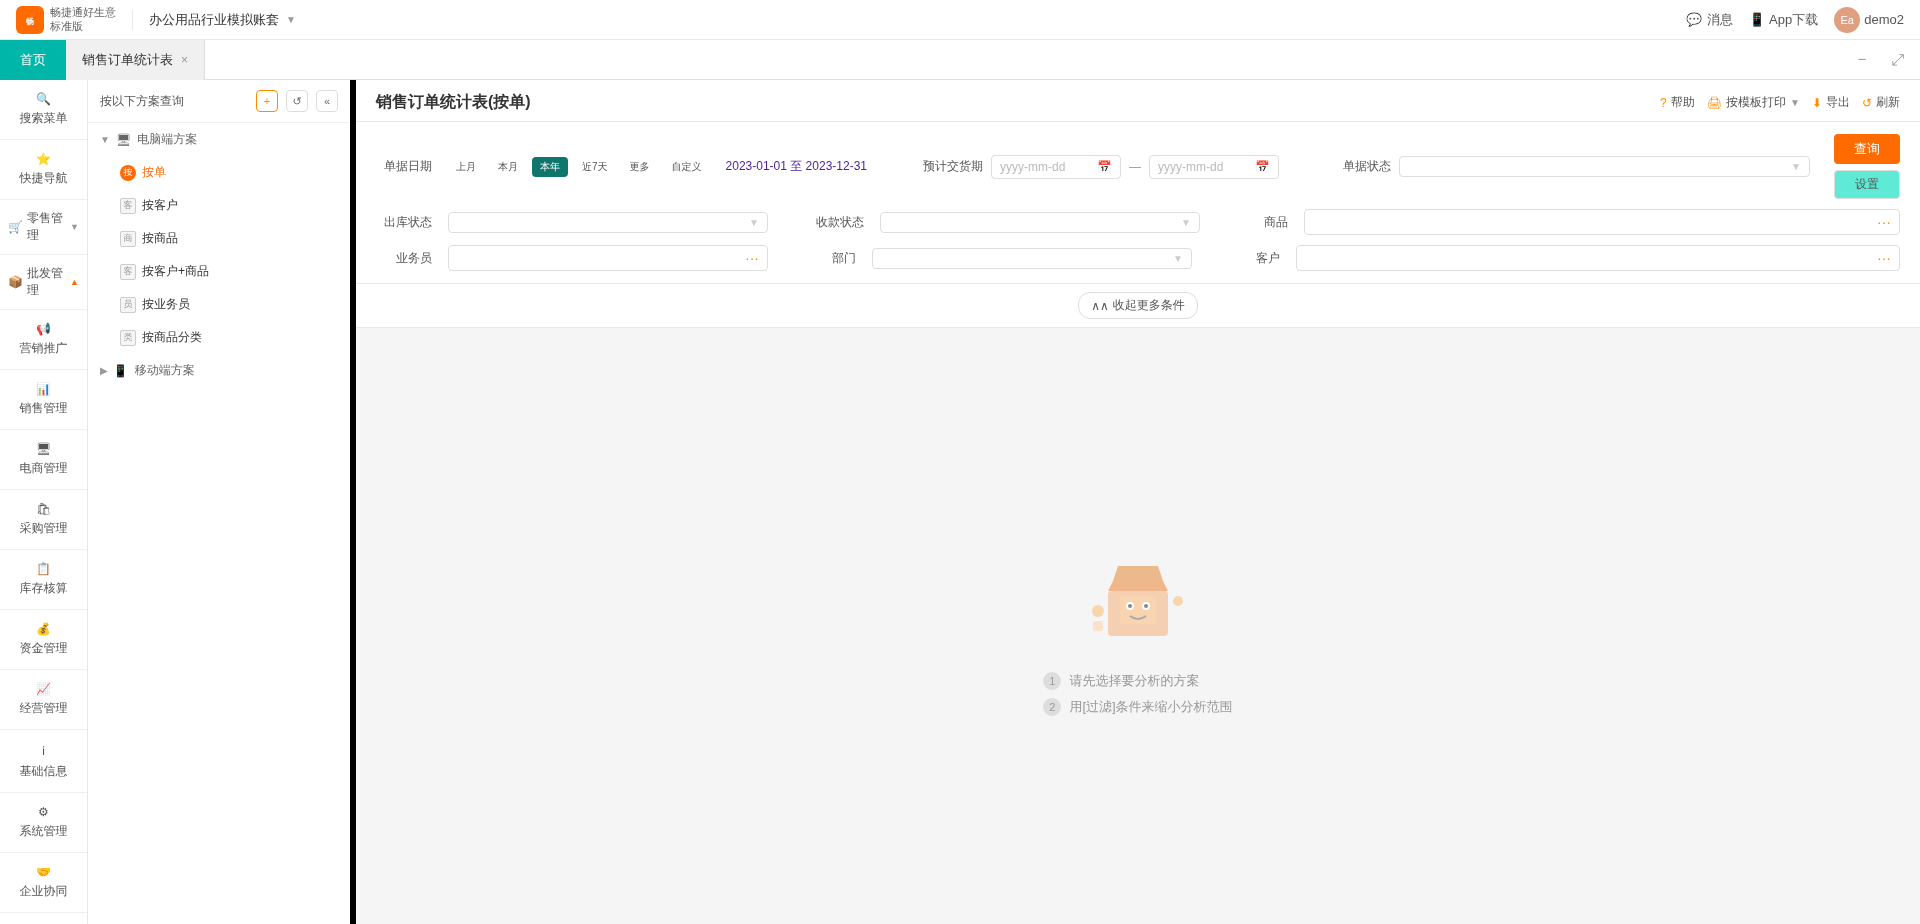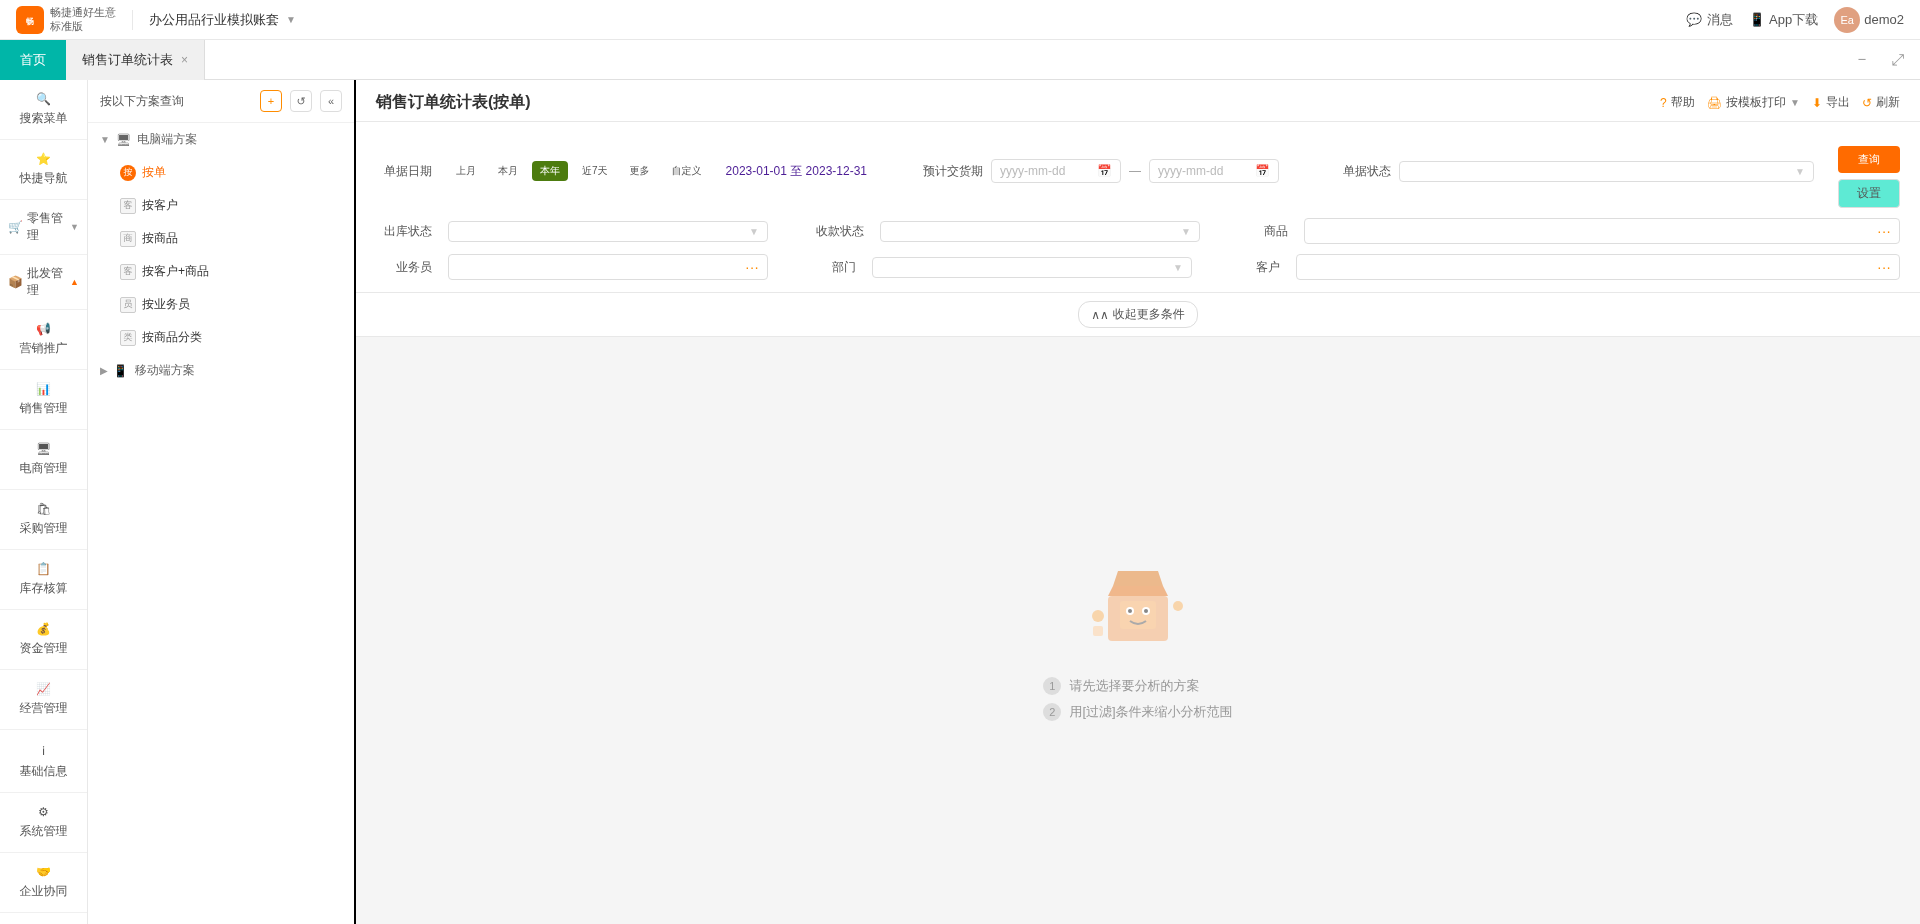--- a/index.html
+++ b/index.html
@@ -108,21 +108,21 @@
     .content-area {
       flex: 1;
       display: flex;
       overflow: hidden;
     }
 
     
     .left-panel {
       width: 268px;
       background: #fff;
-      border-right: 2px solid #000000;
+      border-right: 6px solid #000000;
       flex-shrink: 0;
       overflow-y: auto;
     }
     .left-panel-header {
       padding: 10px 12px;
       font-size: 12px;
       color: #555;
       border-bottom: 1px solid #f0f0f0;
       display: flex;
       align-items: center;
@@ -188,21 +188,21 @@
     .filter-row {
       display: flex;
       align-items: center;
       gap: 16px;
       margin-bottom: 10px;
     }
     .filter-row:last-child { margin-bottom: 0; }
     .filter-label { font-size: 12px; color: #555; white-space: nowrap; min-width: 56px; text-align: right; }
     .filter-date-group { display: flex; align-items: center; gap: 6px; }
     .date-btn { padding: 3px 8px; font-size: 10px; color: #555; cursor: pointer; background: none; border: none; }
-    .date-btn.active { background: #4d7c0f; color: white; border-radius: 4px; padding: 3px 8px; }
+    .date-btn.active { background: #0f766e; color: white; border-radius: 4px; padding: 3px 8px; }
     .date-range { font-size: 12px; color: #4c1d95; }
     .filter-date-input {
       display: flex;
       align-items: center;
       gap: 4px;
       border: 1px solid #ddd;
       border-radius: 4px;
       padding: 4px 8px;
       font-size: 12px;
       color: #bbb;
@@ -239,23 +239,22 @@
     .filter-input-dotted .dots { color: #ff8c00; font-size: 14px; }
     .dash { color: #999; font-size: 12px; }
 
     
     .action-btn-primary {
       background: #ff6b00;
       color: white;
       border: none;
       border-radius: 4px;
       padding: 6px 20px;
-      font-size: 11px;
-      cursor: pointer;
-      margin-top: 12px;
+      font-size: 13px;
+      cursor: pointer;
     }
     .action-btn-secondary {
       background: #5eead4;
       color: #555;
       border: 1px solid #ddd;
       border-radius: 4px;
       padding: 5px 14px;
       font-size: 12px;
       cursor: pointer;
     }

